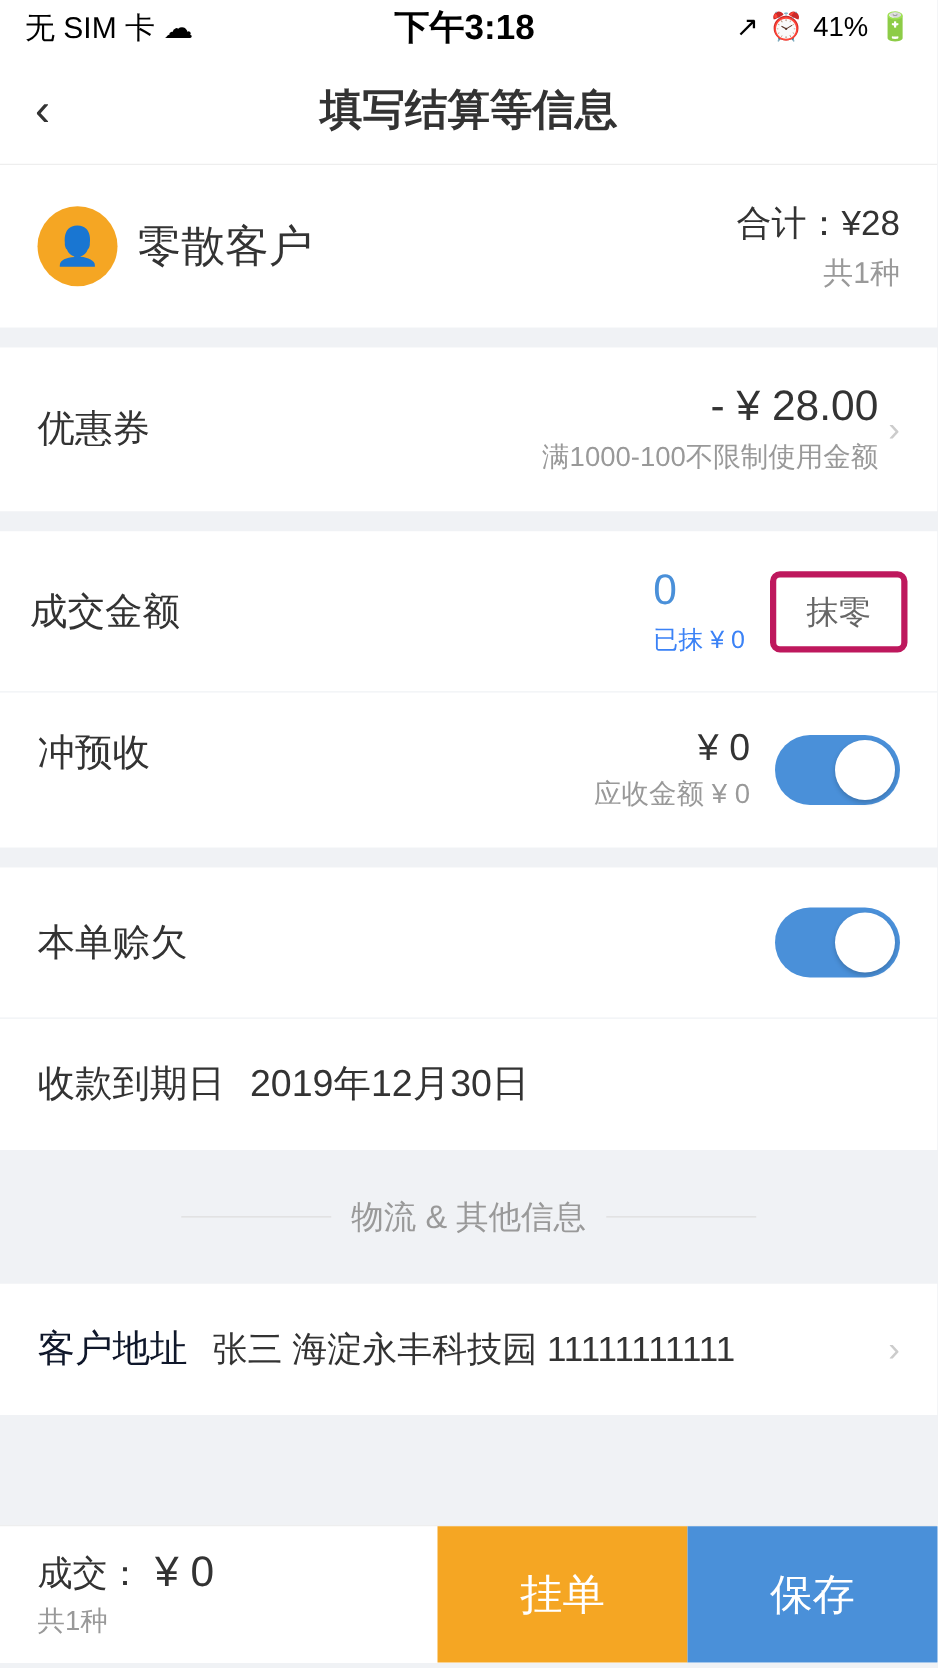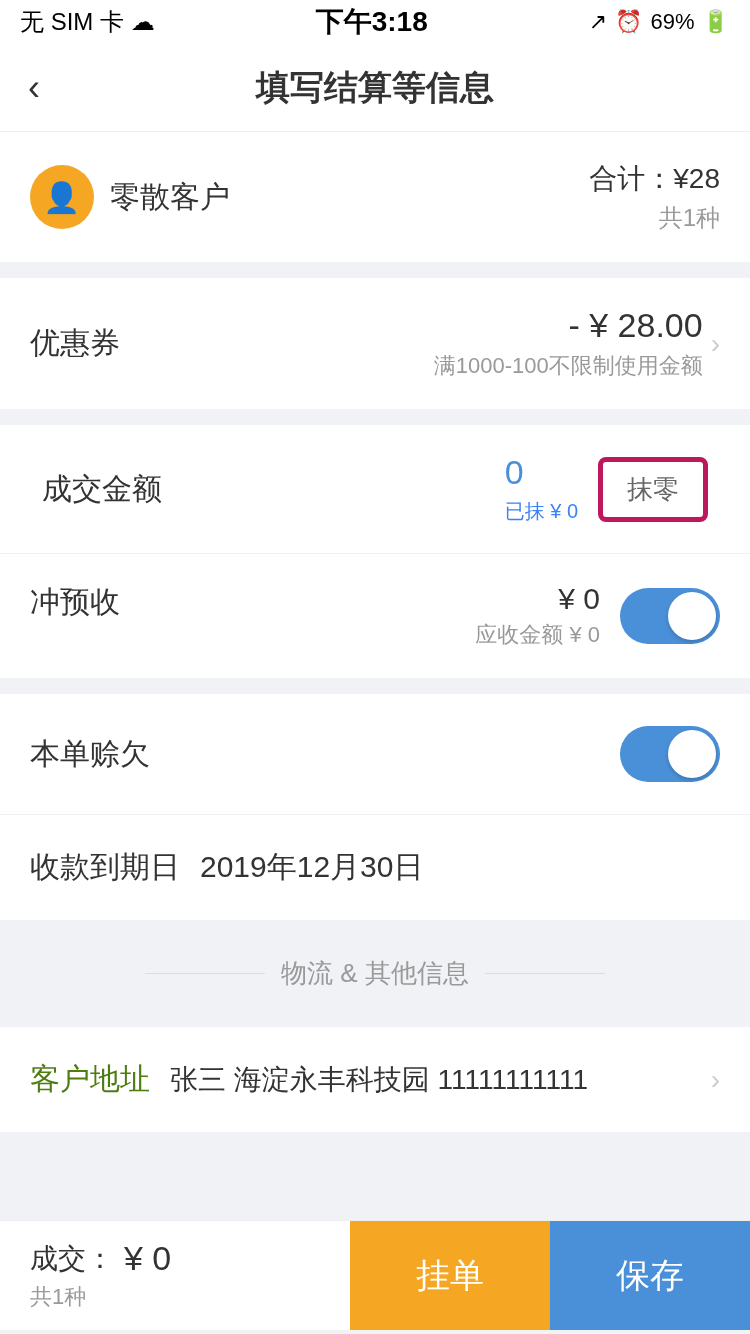--- a/index.html
+++ b/index.html
@@ -64,21 +64,21 @@
       margin-bottom: 16px;
     }
     .customer-left { display: flex; align-items: center; gap: 16px; }
     .customer-avatar {
       width: 64px; height: 64px;
       background: #f5a623;
       border-radius: 50%;
       display: flex; align-items: center; justify-content: center;
       color: #fff; font-size: 30px;
     }
-    .customer-name { font-size: 30px; color: #333; font-weight: 500; }
+    .customer-name { font-size: 35px; color: #333; font-weight: 500; }
     .customer-right { text-align: right; }
     .customer-total { font-size: 28px; color: #333; }
     .customer-count { font-size: 24px; color: #999; margin-top: 4px; }
 
     
     .coupon-row {
       background: #fff;
       padding: 28px 30px;
       margin-bottom: 16px;
       display: flex;
@@ -93,21 +93,21 @@
 
     
     .amount-section {
       background: #fff;
       margin-bottom: 16px;
     }
     .amount-row {
       display: flex;
       align-items: center;
       justify-content: space-between;
-      padding: 28px 42px;
+      padding: 28px 24px;
       border-bottom: 1px solid #f0f2f5;
     }
     .amount-label { font-size: 30px; color: #333; }
     .amount-right { display: flex; align-items: center; gap: 20px; }
     .amount-value { font-size: 34px; color: #4a90d9; font-weight: 500; }
     .amount-sub { font-size: 20px; color: #3b82f6; margin-top: 6px; text-align: right; }
     .round-btn {
       border: 5px solid #be185d;
       border-radius: 8px;
       padding: 10px 24px;
@@ -201,21 +201,21 @@
     .address-section {
       background: #fff;
       margin-bottom: 16px;
     }
     .address-row {
       display: flex;
       align-items: center;
       justify-content: space-between;
       padding: 32px 30px;
     }
-    .address-label { font-size: 30px; color: #4d7c0f; min-width: 100px; }
+    .address-label { font-size: 30px; color: #0f172a; min-width: 100px; }
     .address-value { font-size: 28px; color: #333; flex: 1; margin-left: 20px; }
     .address-arrow { color: #ccc; font-size: 28px; }
 
     
     .bottom-spacer { height: 120px; }
 
     
     .bottom-bar {
       position: fixed;
       bottom: 4px;
@@ -253,21 +253,21 @@
 <body>
 
 <div class="status-bar">
   <div class="status-left">
     <span>无 SIM 卡  ☁</span>
   </div>
   <div class="status-time">下午3:18</div>
   <div class="status-right">
     <span>↗</span>
     <span>⏰</span>
-    <span>69%</span>
+    <span>41%</span>
     <span>🔋</span>
   </div>
 </div>
 
 <div class="nav-bar">
   <div class="nav-back">‹</div>
   <div class="nav-title">填写结算等信息</div>
 </div>
 
 <div class="customer-row">

